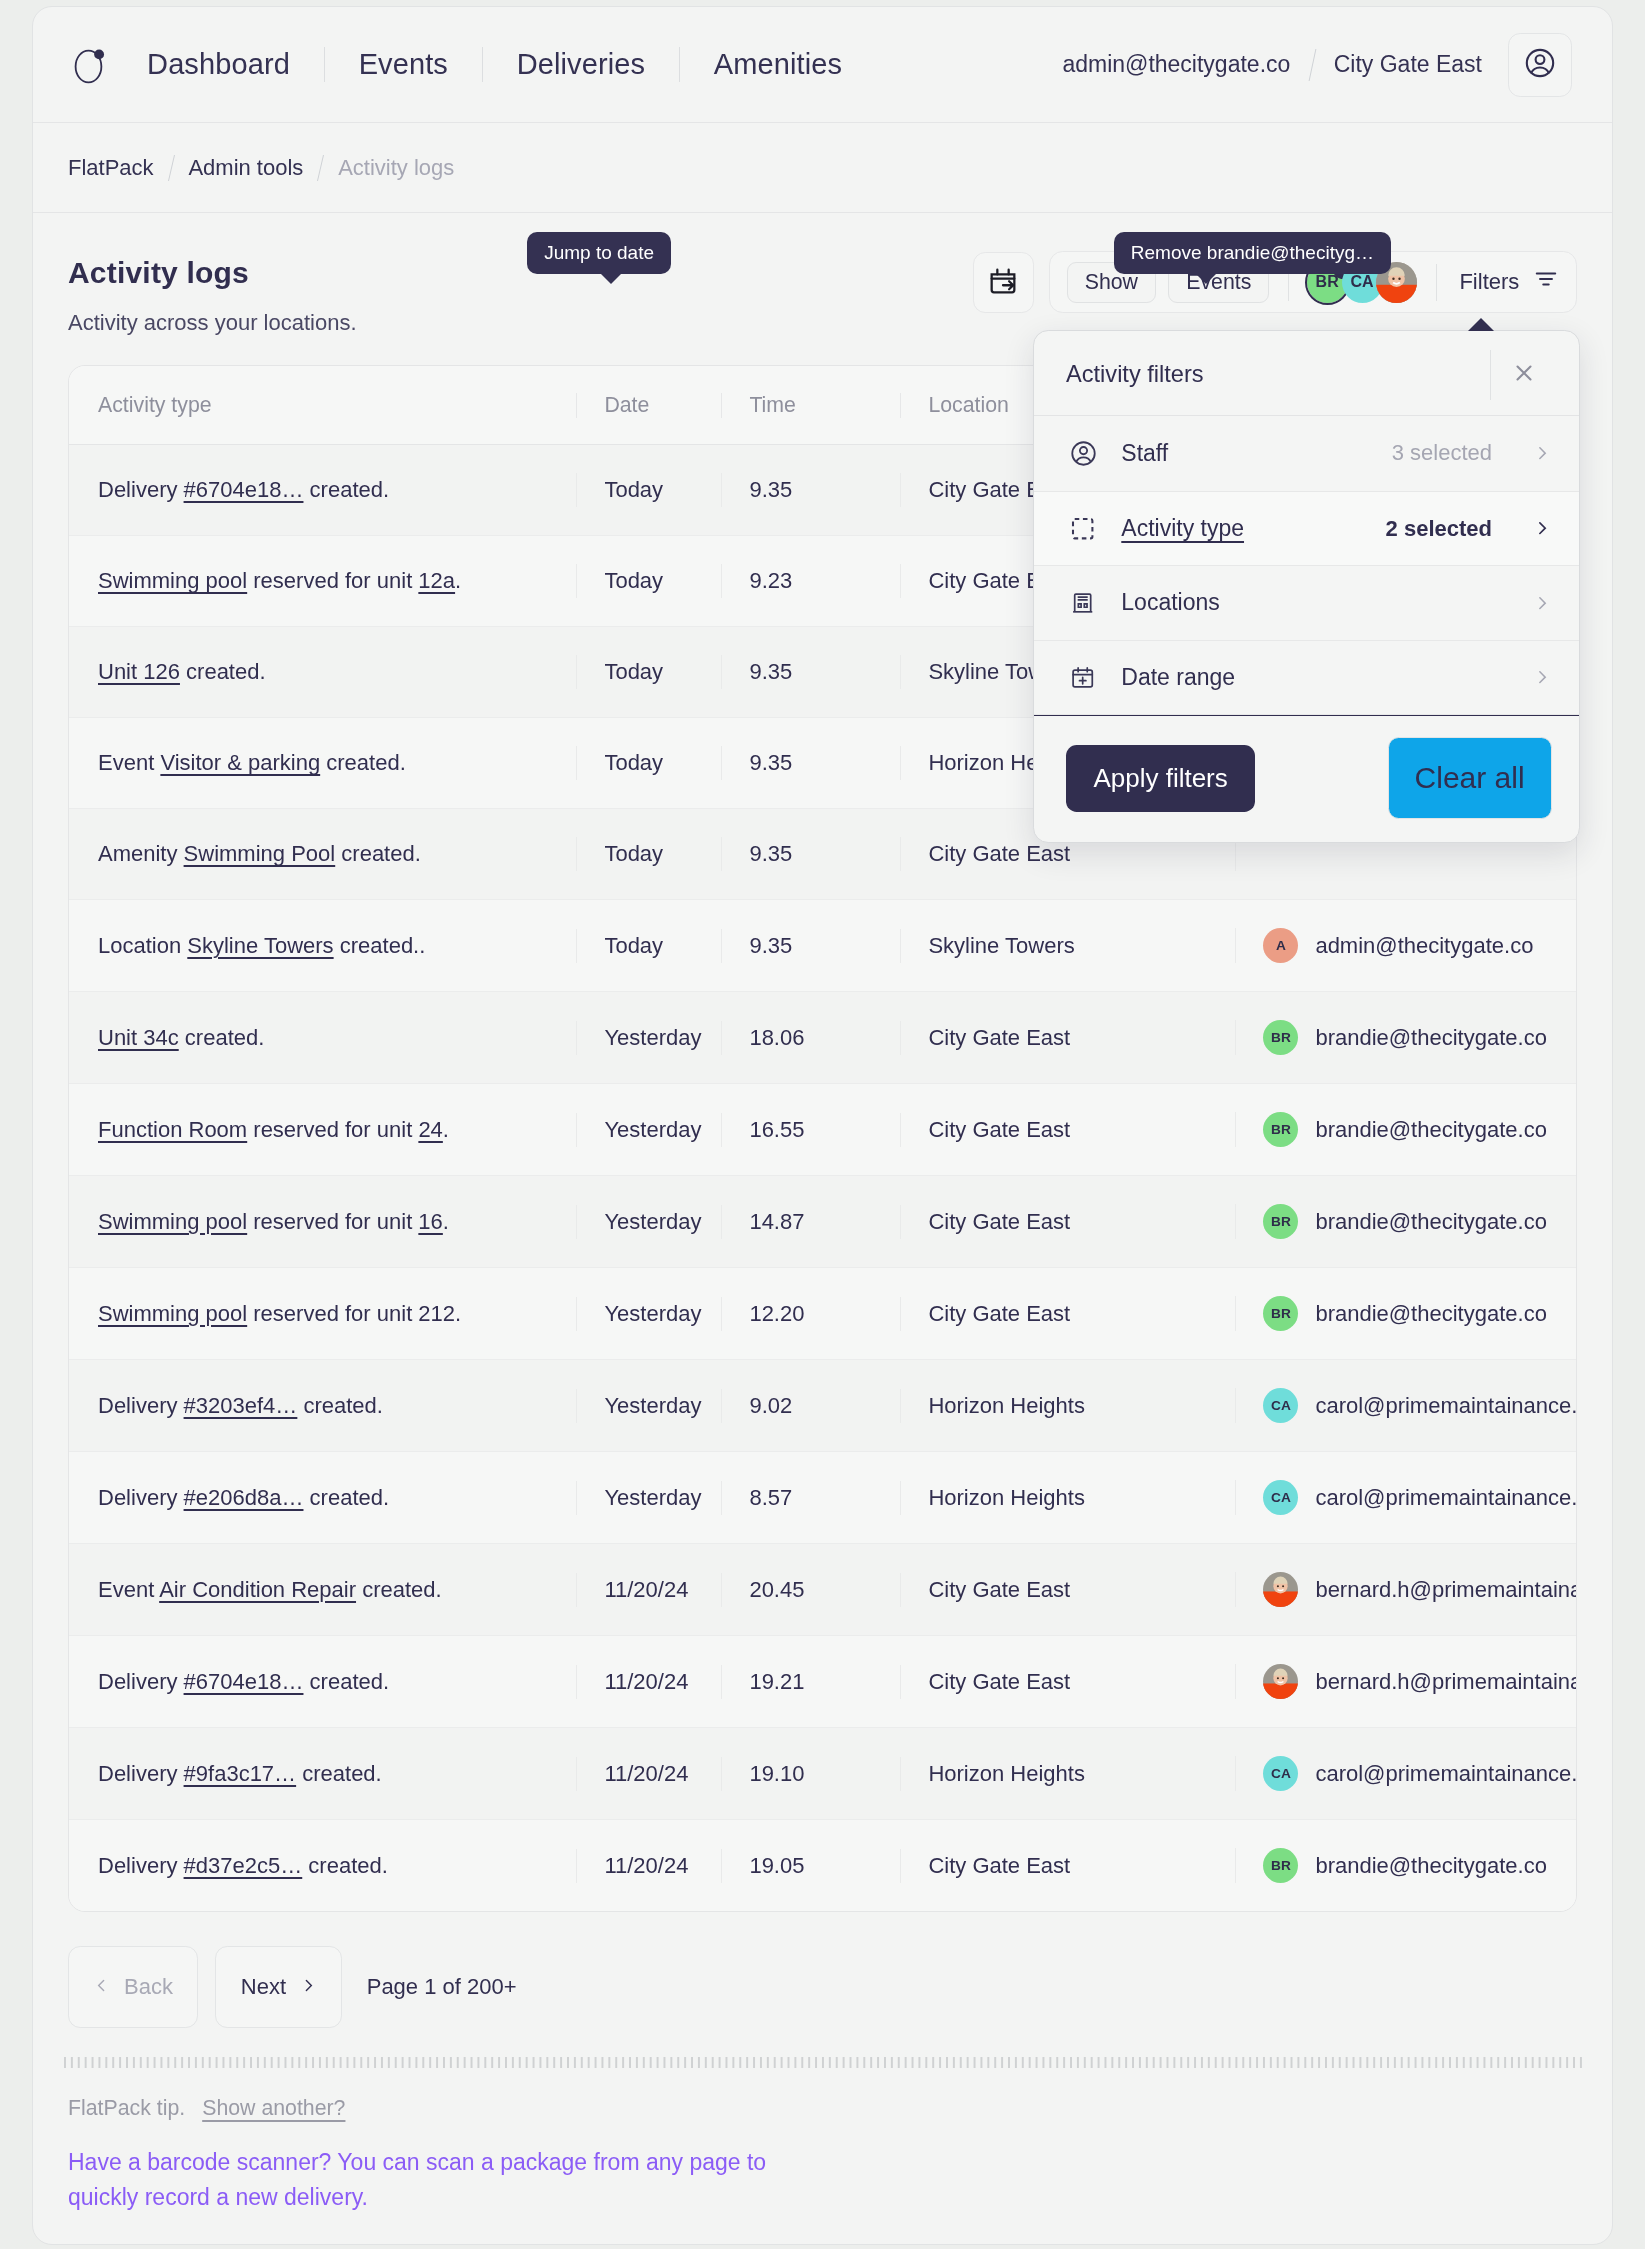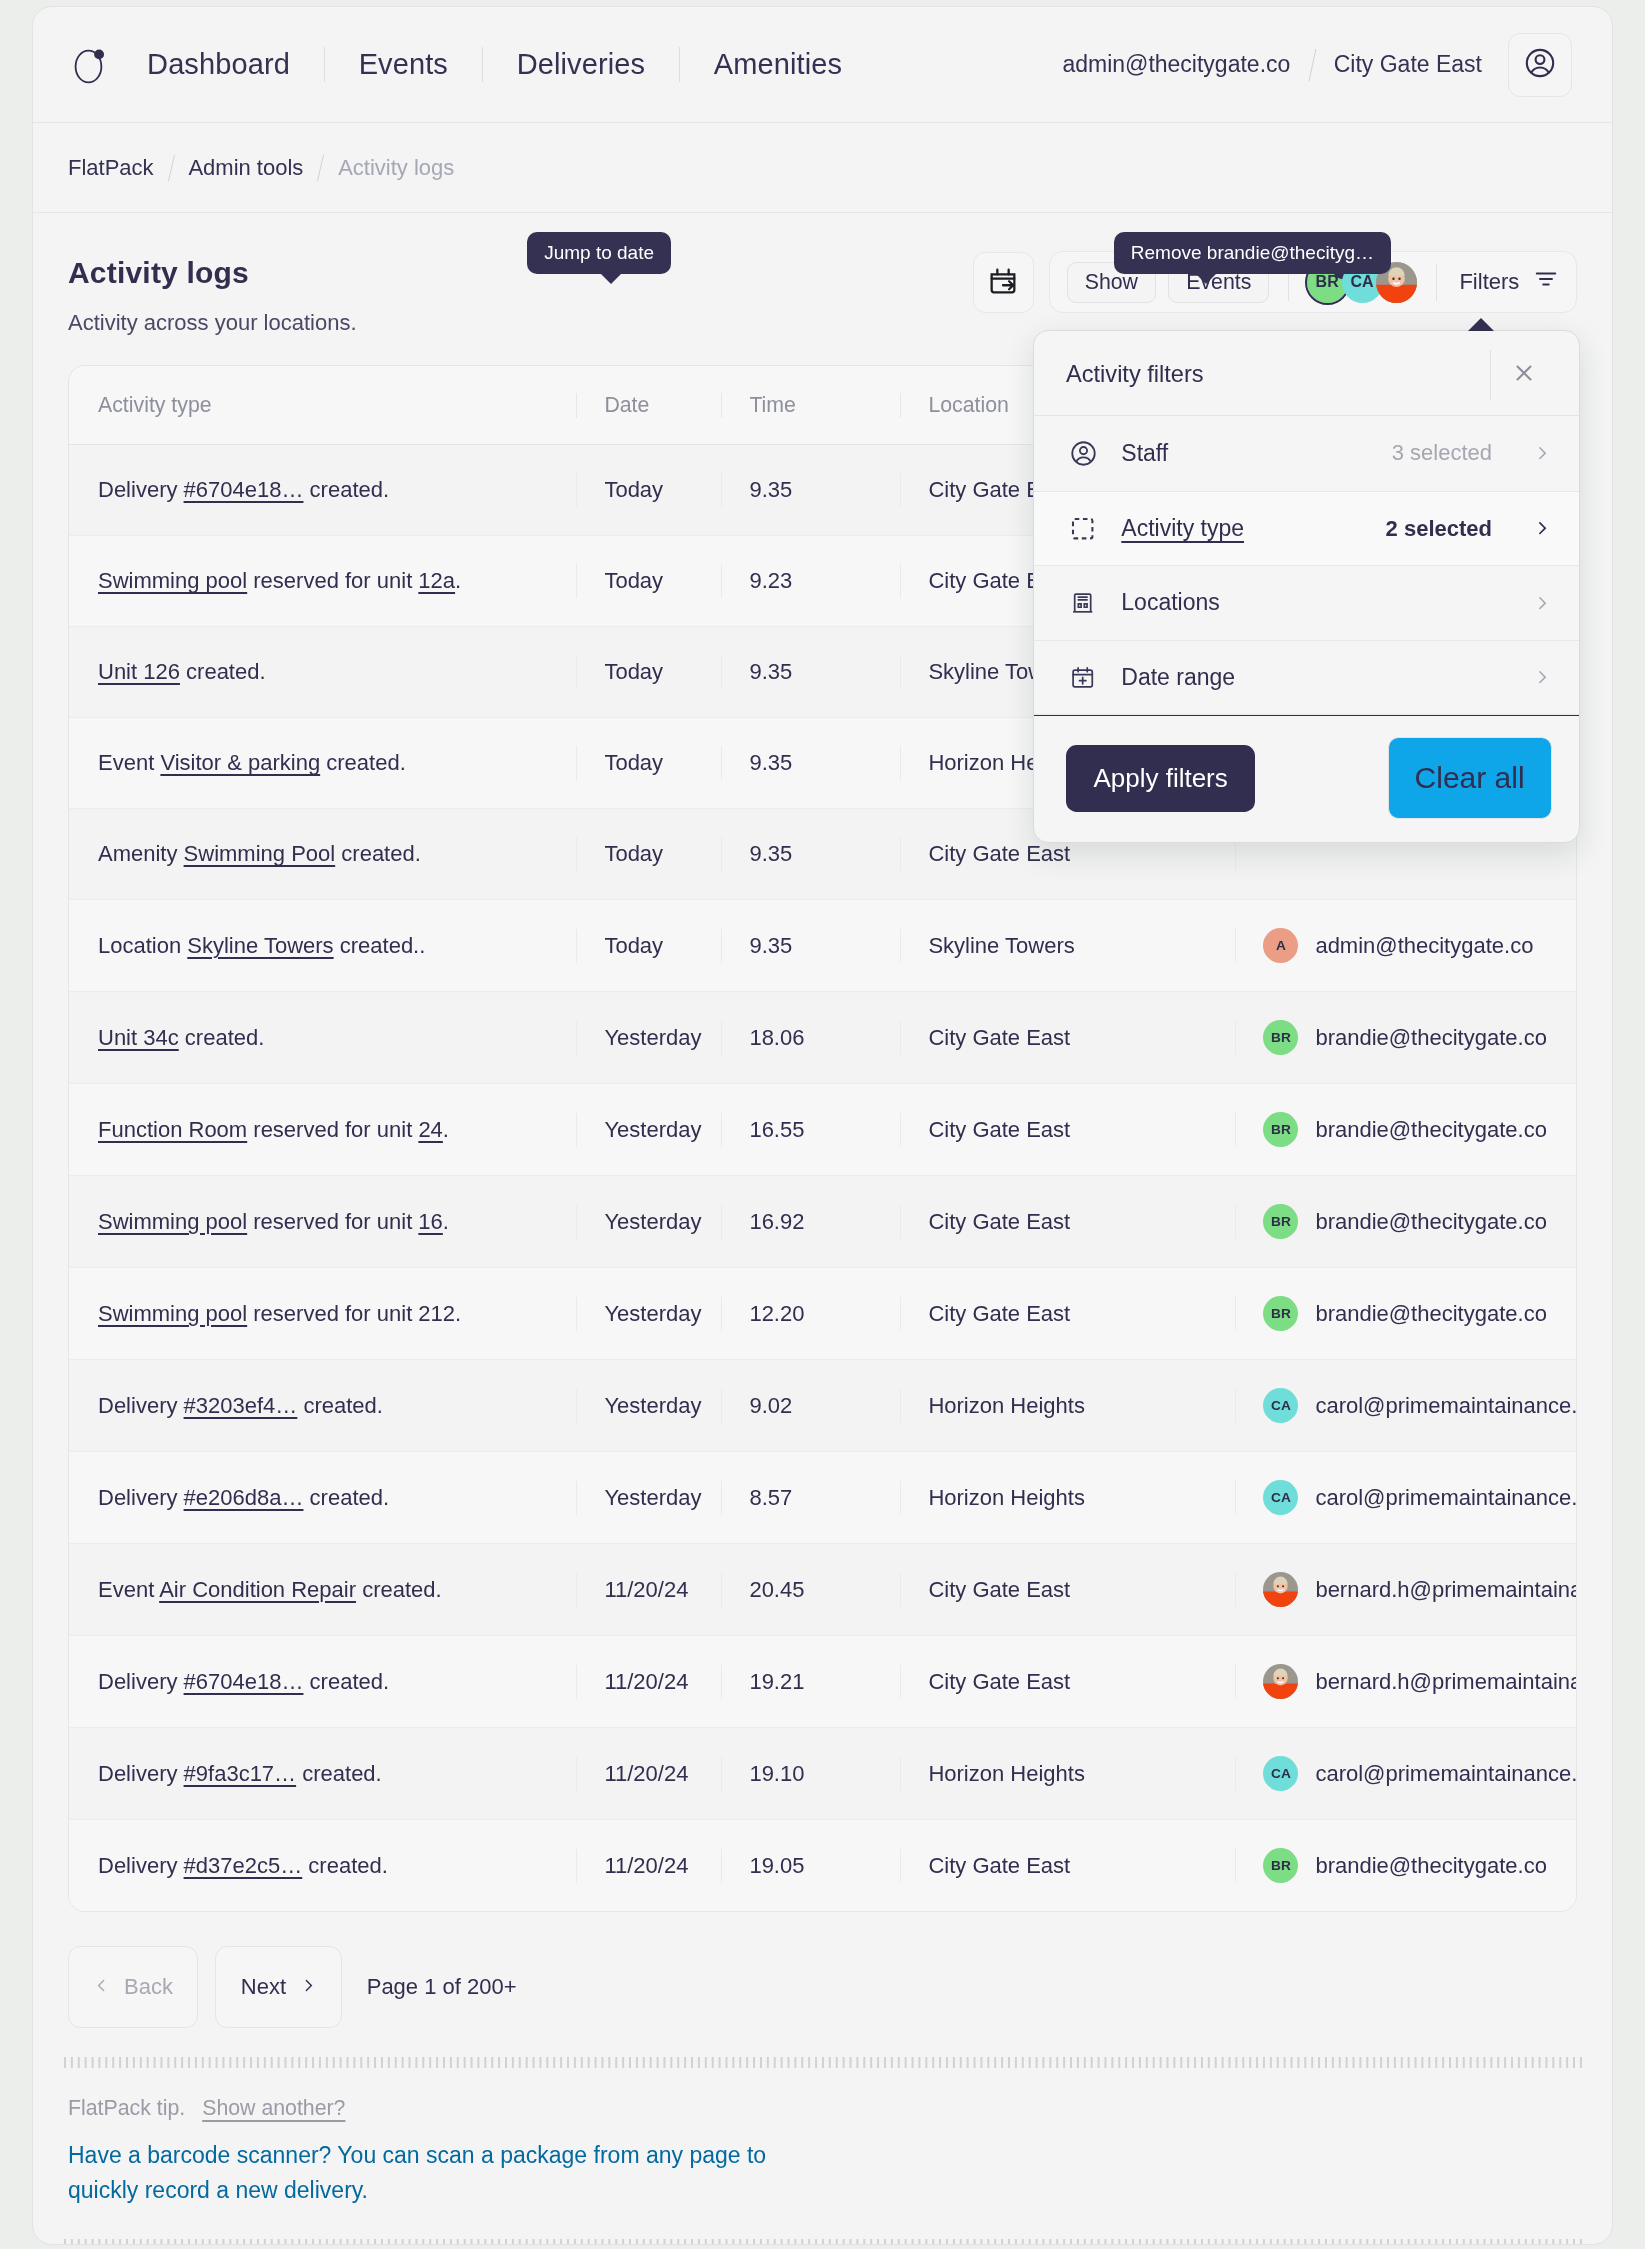--- a/index.html
+++ b/index.html
@@ -239,21 +239,21 @@
   .pinfo { font-size: 22px; color: var(--navy); margin-left: 7.6px; }
 
   
   .dashline { height: 10.7px; margin: 0 30.5px; overflow:hidden;
     background: repeating-linear-gradient(to right, #cfd1d2 0 1.5px, transparent 1.5px 6.9px);
     background-size: 6.9px 10.7px;
   }
   .tipbox { padding: 27.4px 35px 30.5px; }
   .tiphead { display:flex; align-items:center; gap: 17px; font-size: 21.3px; color: #9a9ba6; }
   .tiphead a { color:#9a9ba6; text-decoration: underline; text-underline-offset: 4.6px; text-align: center; }
-  .tipbody { margin-top: 17px; font-size: 23px; color: #0369a1; line-height: 1.55; max-width: 701px; }
+  .tipbody { margin-top: 24px; font-size: 23px; color: #8b5cf6; line-height: 1.55; max-width: 701px; }
 
   
   .illo { height: 341px; position: relative; overflow: hidden; }
   .illo svg { position:absolute; left:0; top:0; }
 </style>
 </head>
 <body>
 
 <div class="app">
 
@@ -551,21 +551,21 @@
           <tr>
             <td>
               <div class="cell">
                 <span><span class="lnk">Swimming pool</span> reserved for unit <span class="lnk">16</span>.</span>
               </div>
             </td>
             <td>
               <div class="cell">Yesterday</div>
             </td>
             <td>
-              <div class="cell">16.92</div>
+              <div class="cell">14.87</div>
             </td>
             <td>
               <div class="cell">City Gate East</div>
             </td>
             <td>
               <div class="cell">
                 <div class="who">
                   <div class="bubble" style="background: rgb(124, 221, 132);">BR</div>
                   <span>brandie@thecitygate.co</span>
                 </div>

